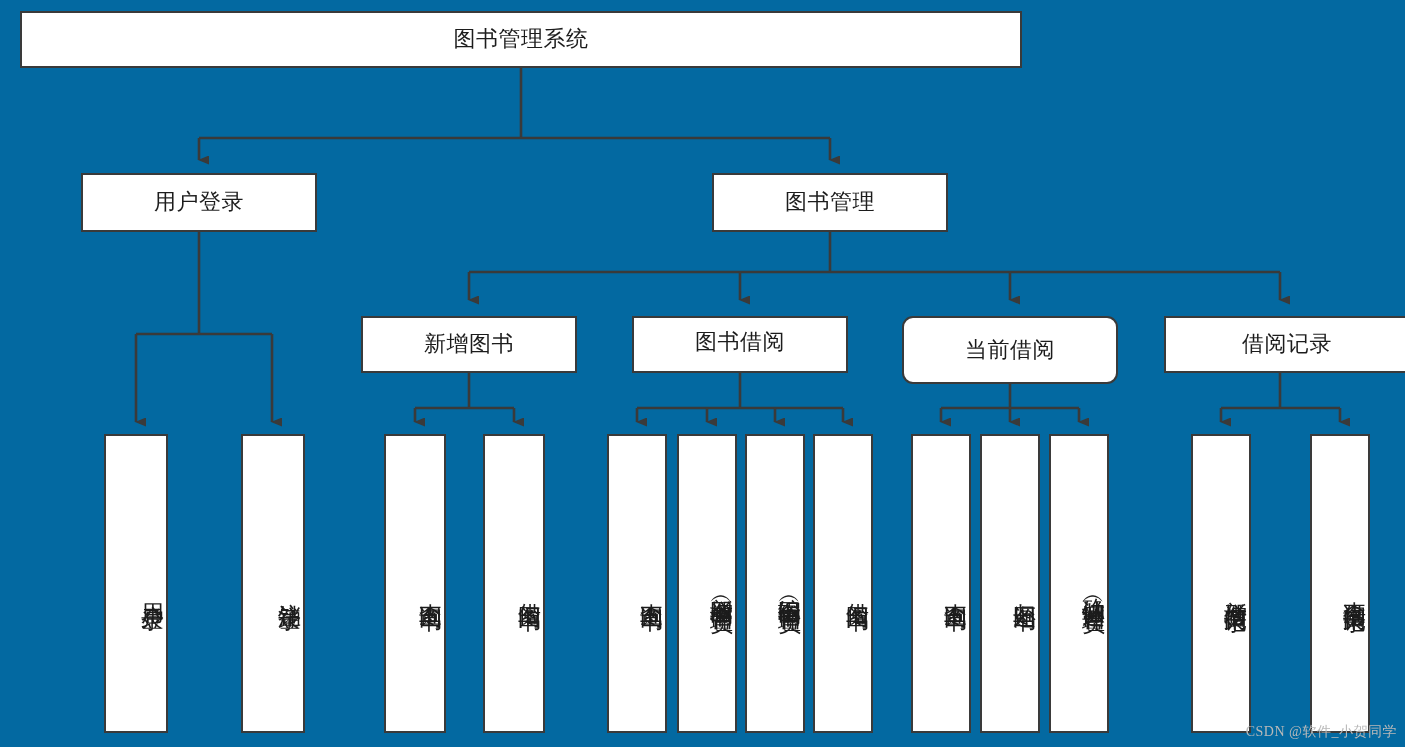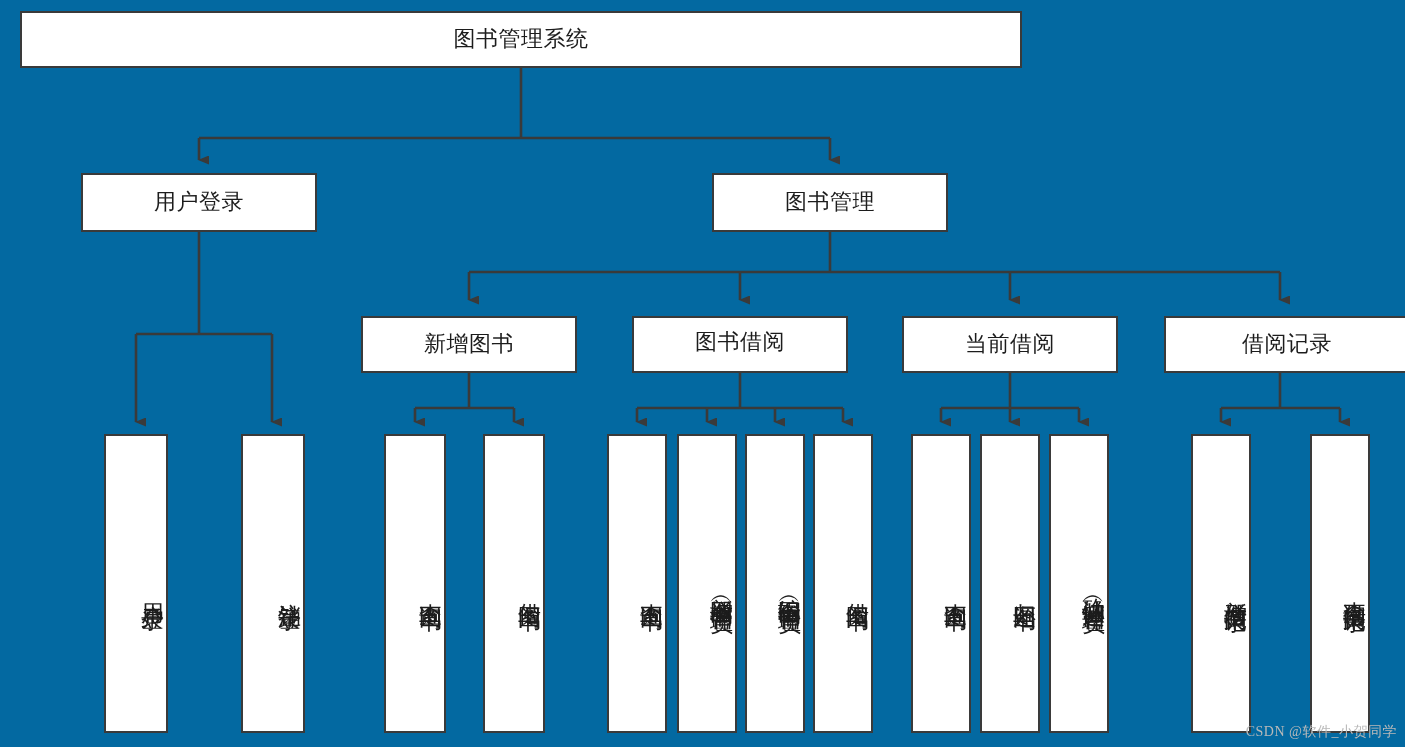--- a/index.html
+++ b/index.html
@@ -140,21 +140,21 @@
   </div>
 
   <div class="node node-h" style="left:361px; top:316px; width:216px; height:57px;">
     <span class="label">新增图书</span>
   </div>
 
   <div class="node node-h" style="left:632px; top:316px; width:216px; height:57px;font-family:Liberation Mono, monospace;">
     <span class="label">图书借阅</span>
   </div>
 
-  <div class="node node-h" style="left:902px; top:316px; width:216px; height:57px;">
+  <div class="node node-h" style="left:902px; top:316px; width:216px; height:68px;border-radius:11px;">
     <span class="label">当前借阅</span>
   </div>
 
   <div class="node node-h" style="left:1164px; top:316px; width:246px; height:57px;">
     <span class="label">借阅记录</span>
   </div>
 
   <div class="node node-v" style="left:104px; top:434px; width:64px; height:299px;">
     <span class="label">用户登录</span>
   </div>

